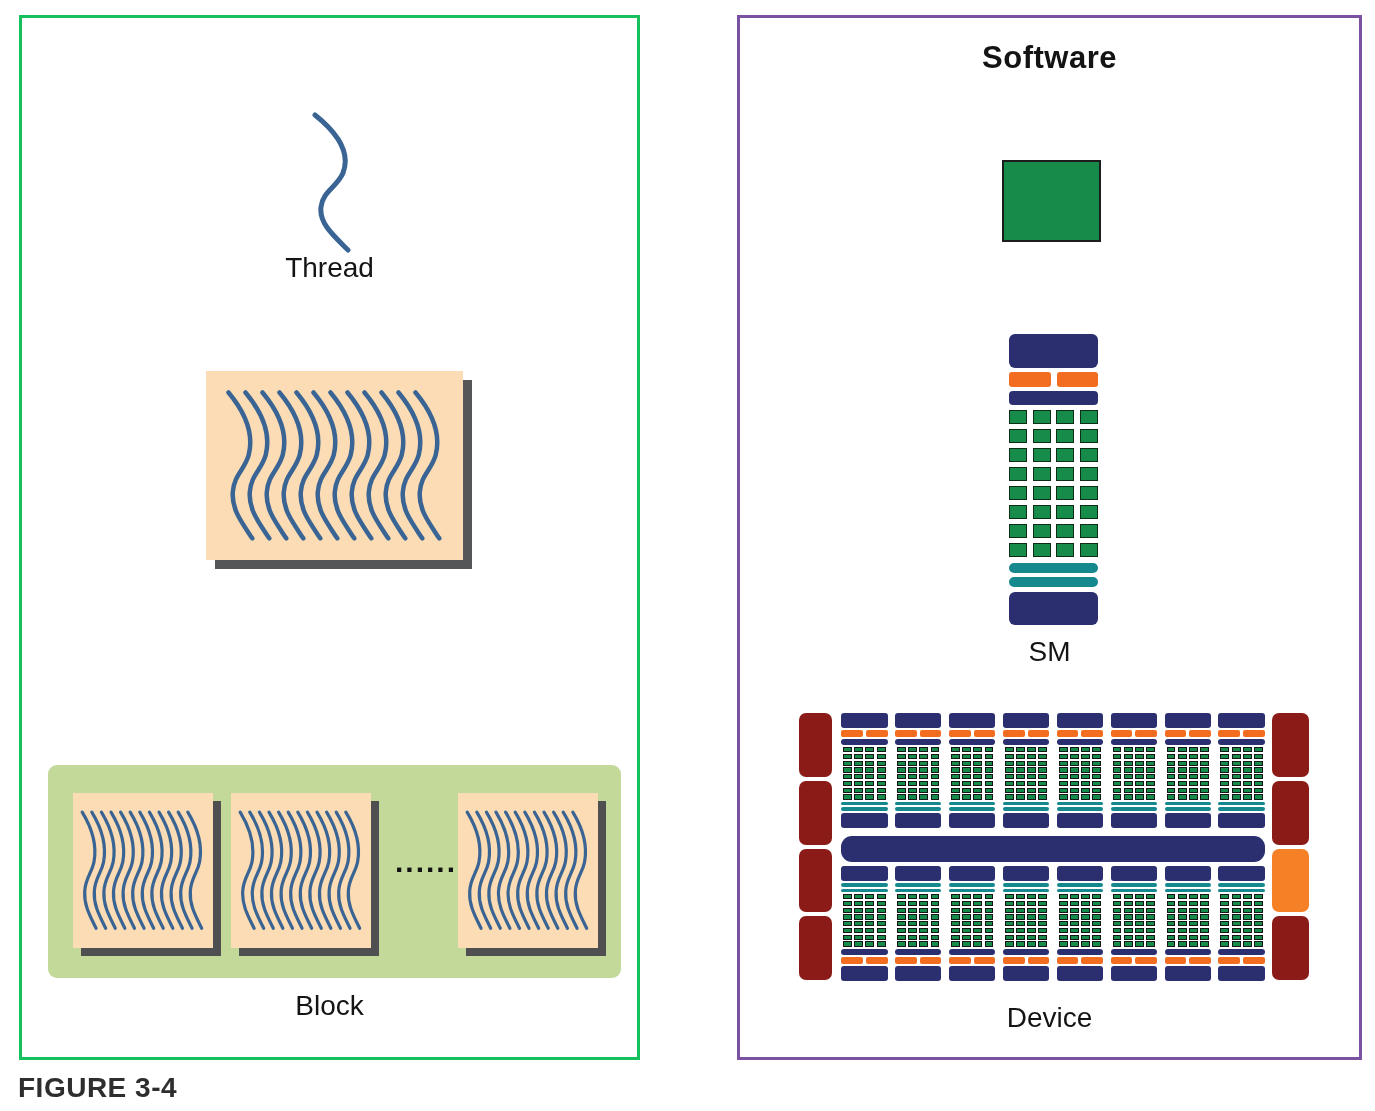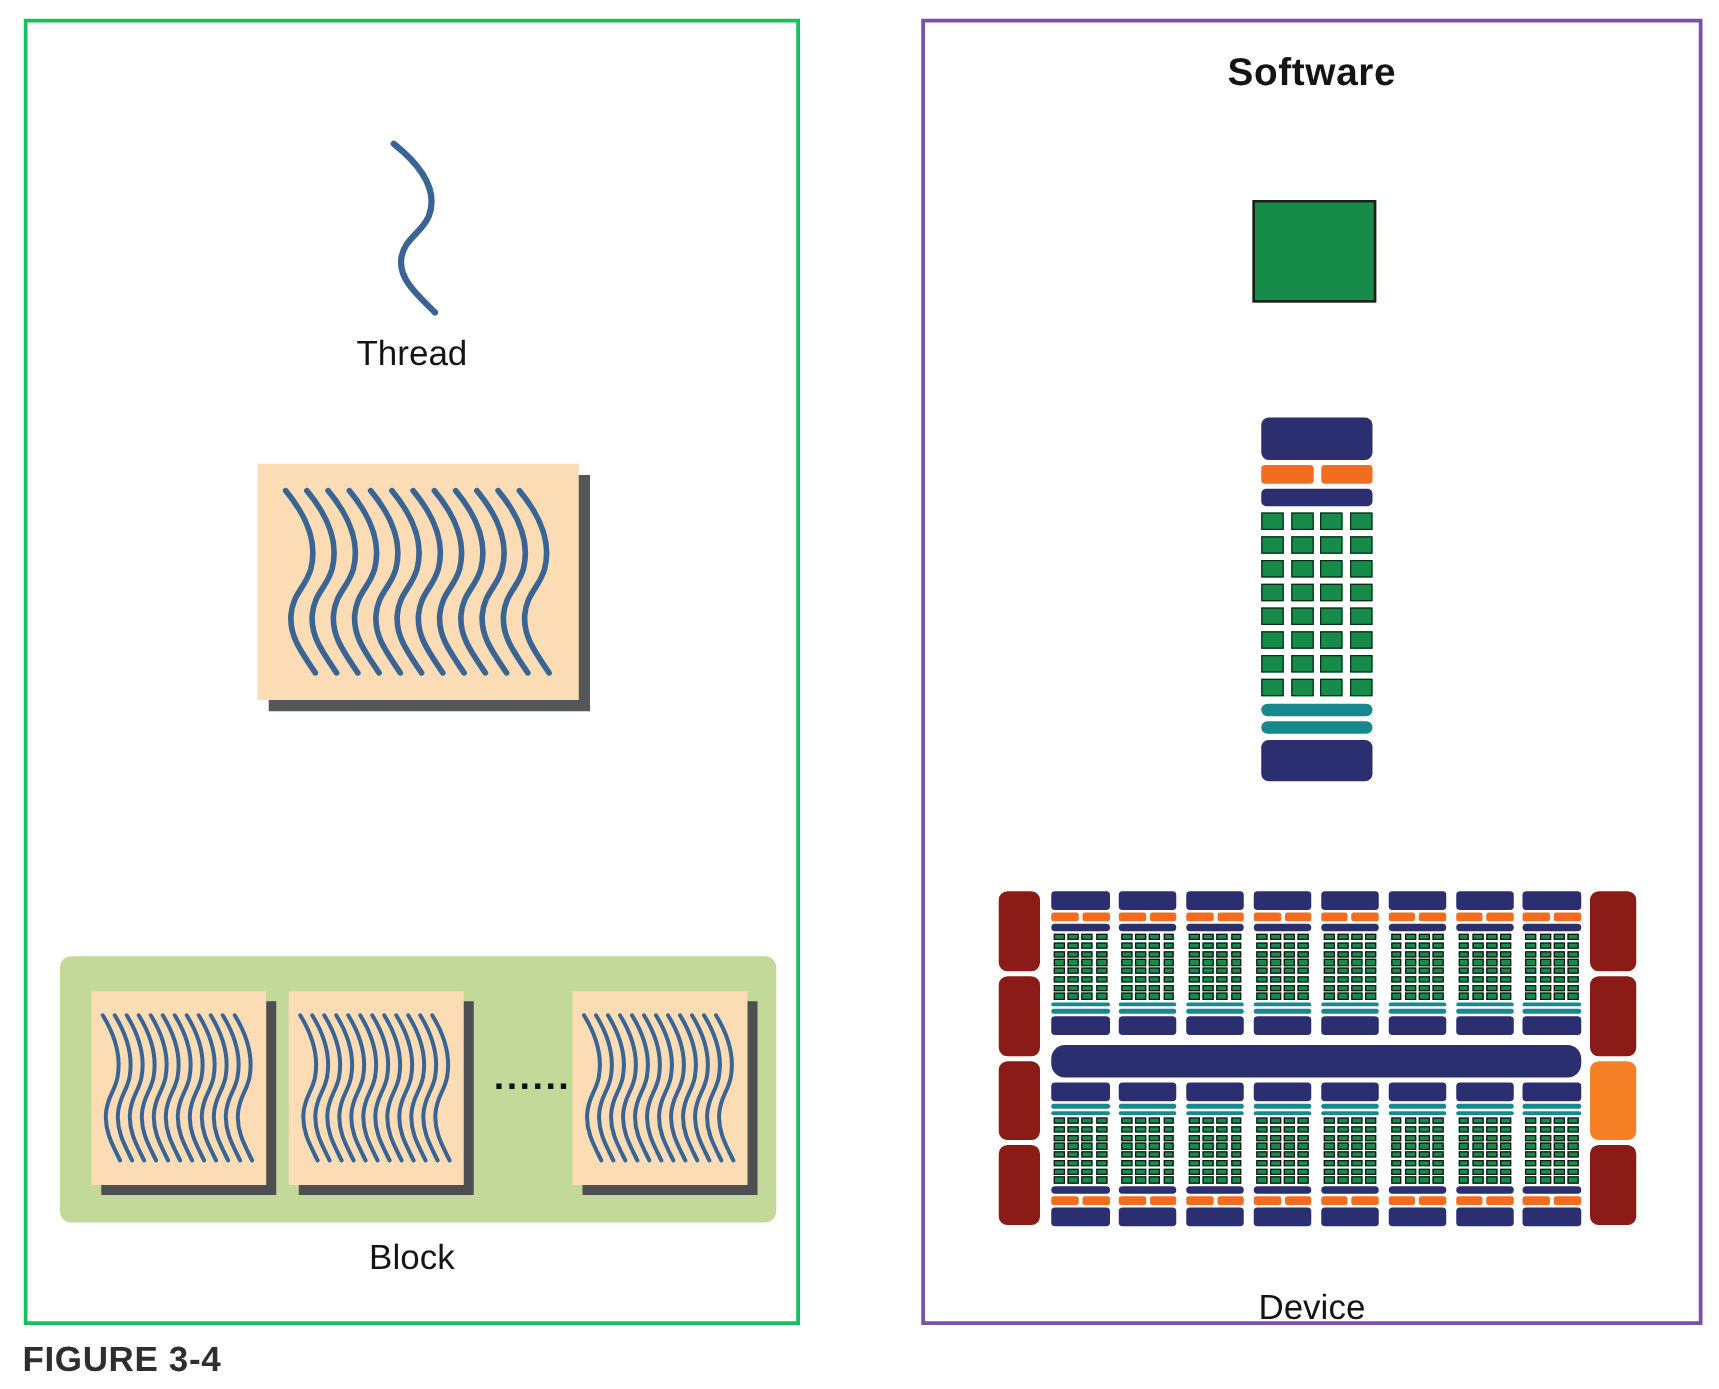--- a/index.html
+++ b/index.html
@@ -10,21 +10,21 @@
   .panel{position:absolute;top:15px;height:1045px;background:#fff;}
   .panel.software{left:19px;width:621px;border:3px solid var(--panel-software-border);}
   .panel.hardware{left:737px;width:625px;border:3px solid var(--panel-hardware-border);}
   .panel-title{position:absolute;top:22px;left:0;right:0;text-align:center;
                font-size:31px;font-weight:bold;letter-spacing:.5px;}
 
   .lbl{position:absolute;left:0;right:0;text-align:center;font-size:28px;}
 
   
   .thread-squiggle{position:absolute;left:288px;top:92px;}
-  #lbl-thread{top:249px;}
+  #lbl-thread{top:234px;}
 
   .tblock{position:absolute;left:184px;top:353px;width:257px;height:189px;
           background:var(--thread-block-bg);box-shadow:9px 9px 0 var(--shadow);
           display:flex;align-items:center;justify-content:center;}
   #lbl-thread-block{top:558px;}
 
   .grid-box{position:absolute;left:26px;top:747px;width:573px;height:213px;
             background:var(--grid-bg);border-radius:9px;}
   .mini-tblock{position:absolute;top:28px;width:140px;height:155px;
                background:var(--thread-block-bg);box-shadow:8px 8px 0 #4f4f52;
@@ -66,21 +66,21 @@
               background:var(--navy);border-radius:11px;}
   .mini{width:46.5px;display:flex;flex-direction:column;gap:2px;}
   .mbar{border-radius:3px;}
   .mbar.navy{background:var(--navy);}
   .m-orange-row{display:flex;gap:3px;height:7px;}
   .m-orange{flex:1;background:var(--orange);border-radius:2px;}
   .m-teal{height:3.5px;border-radius:2px;background:var(--teal);}
   .m-grid{display:grid;grid-template-columns:repeat(4,1fr);grid-auto-rows:5.2px;
           gap:1.6px 2.4px;padding:0 2px;}
   .m-cell{background:var(--core-green);border:1px solid #161616;}
-  #lbl-device{top:1012px;}
+  #lbl-device{top:984px;}
 
   .figure-caption{position:absolute;left:18px;top:1072px;font-size:28px;
                   font-weight:bold;color:#2e2e2e;letter-spacing:.5px;}
 </style>
 </head>
 <body>
 
 <div class="canvas">
 
   <div class="panel software">
@@ -204,20 +204,21 @@
           <div class="core-cell"></div>
           <div class="core-cell"></div>
           <div class="core-cell"></div>
           <div class="core-cell"></div>
           <div class="core-cell"></div>
         </div>
       <div class="sm-teal first"></div>
       <div class="sm-teal"></div>
       <div class="sm-bar-bottom"></div>
     </div>
+    <div class="lbl" id="lbl-sm">SM</div>
 
     <div class="device">
       <div class="side-col left">
           <div class="side-block red"></div>
           <div class="side-block red"></div>
           <div class="side-block red"></div>
           <div class="side-block red"></div>
         </div>
       <div class="dev-center">
         <div class="dev-row top">

